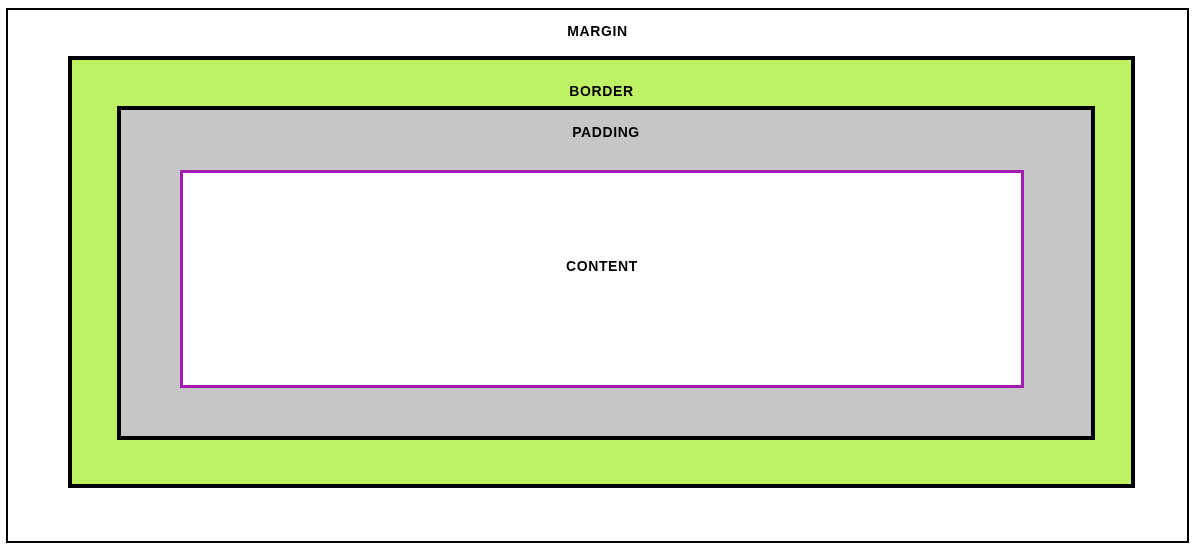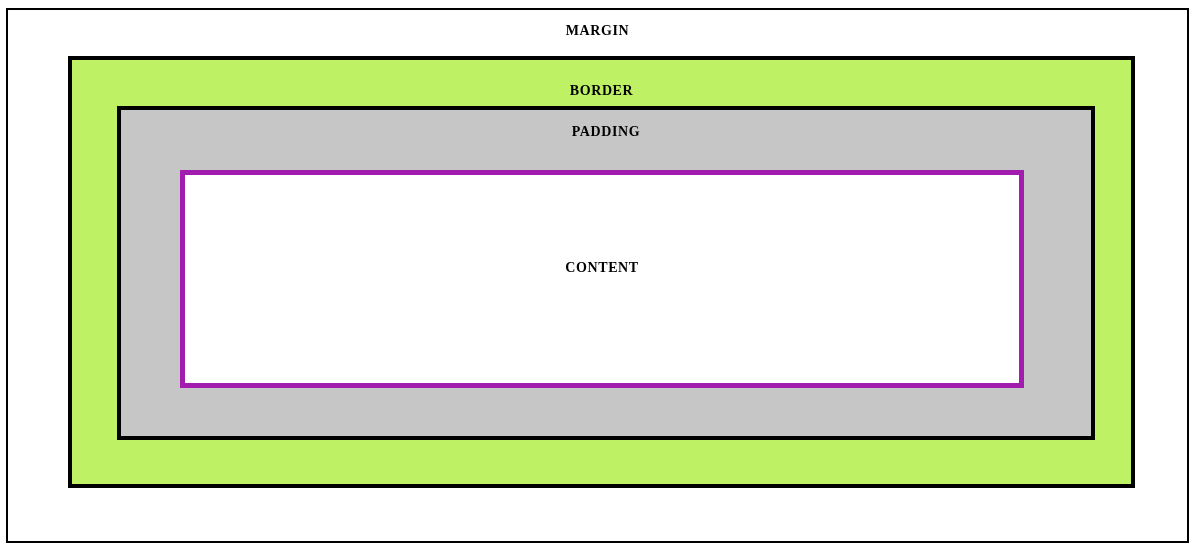--- a/index.html
+++ b/index.html
@@ -12,21 +12,20 @@
     height: 551px;
     overflow: hidden;
     font-family: "Liberation Sans", sans-serif;
   }
 
   .diagram {
     position: relative;
     width: 1200px;
     height: 471px;
     background: #ffffff;
-    font-family: Liberation Serif, serif;
   }
 
   
   .margin-box {
     position: absolute;
     left: 6px;
     top: 8px;
     width: 1183px;
     height: 535px;
     box-sizing: border-box;
@@ -59,21 +58,21 @@
   }
 
   
   .content-box {
     position: absolute;
     left: 59px;
     top: 60px;
     width: 844px;
     height: 218px;
     box-sizing: border-box;
-    border: 5px solid #a21caf;
+    border: 3px solid #a21caf;
     background: #ffffff;
   }
 
   
   .label {
     position: absolute;
     left: 0;
     width: 100%;
     text-align: center;
     font-weight: bold;

